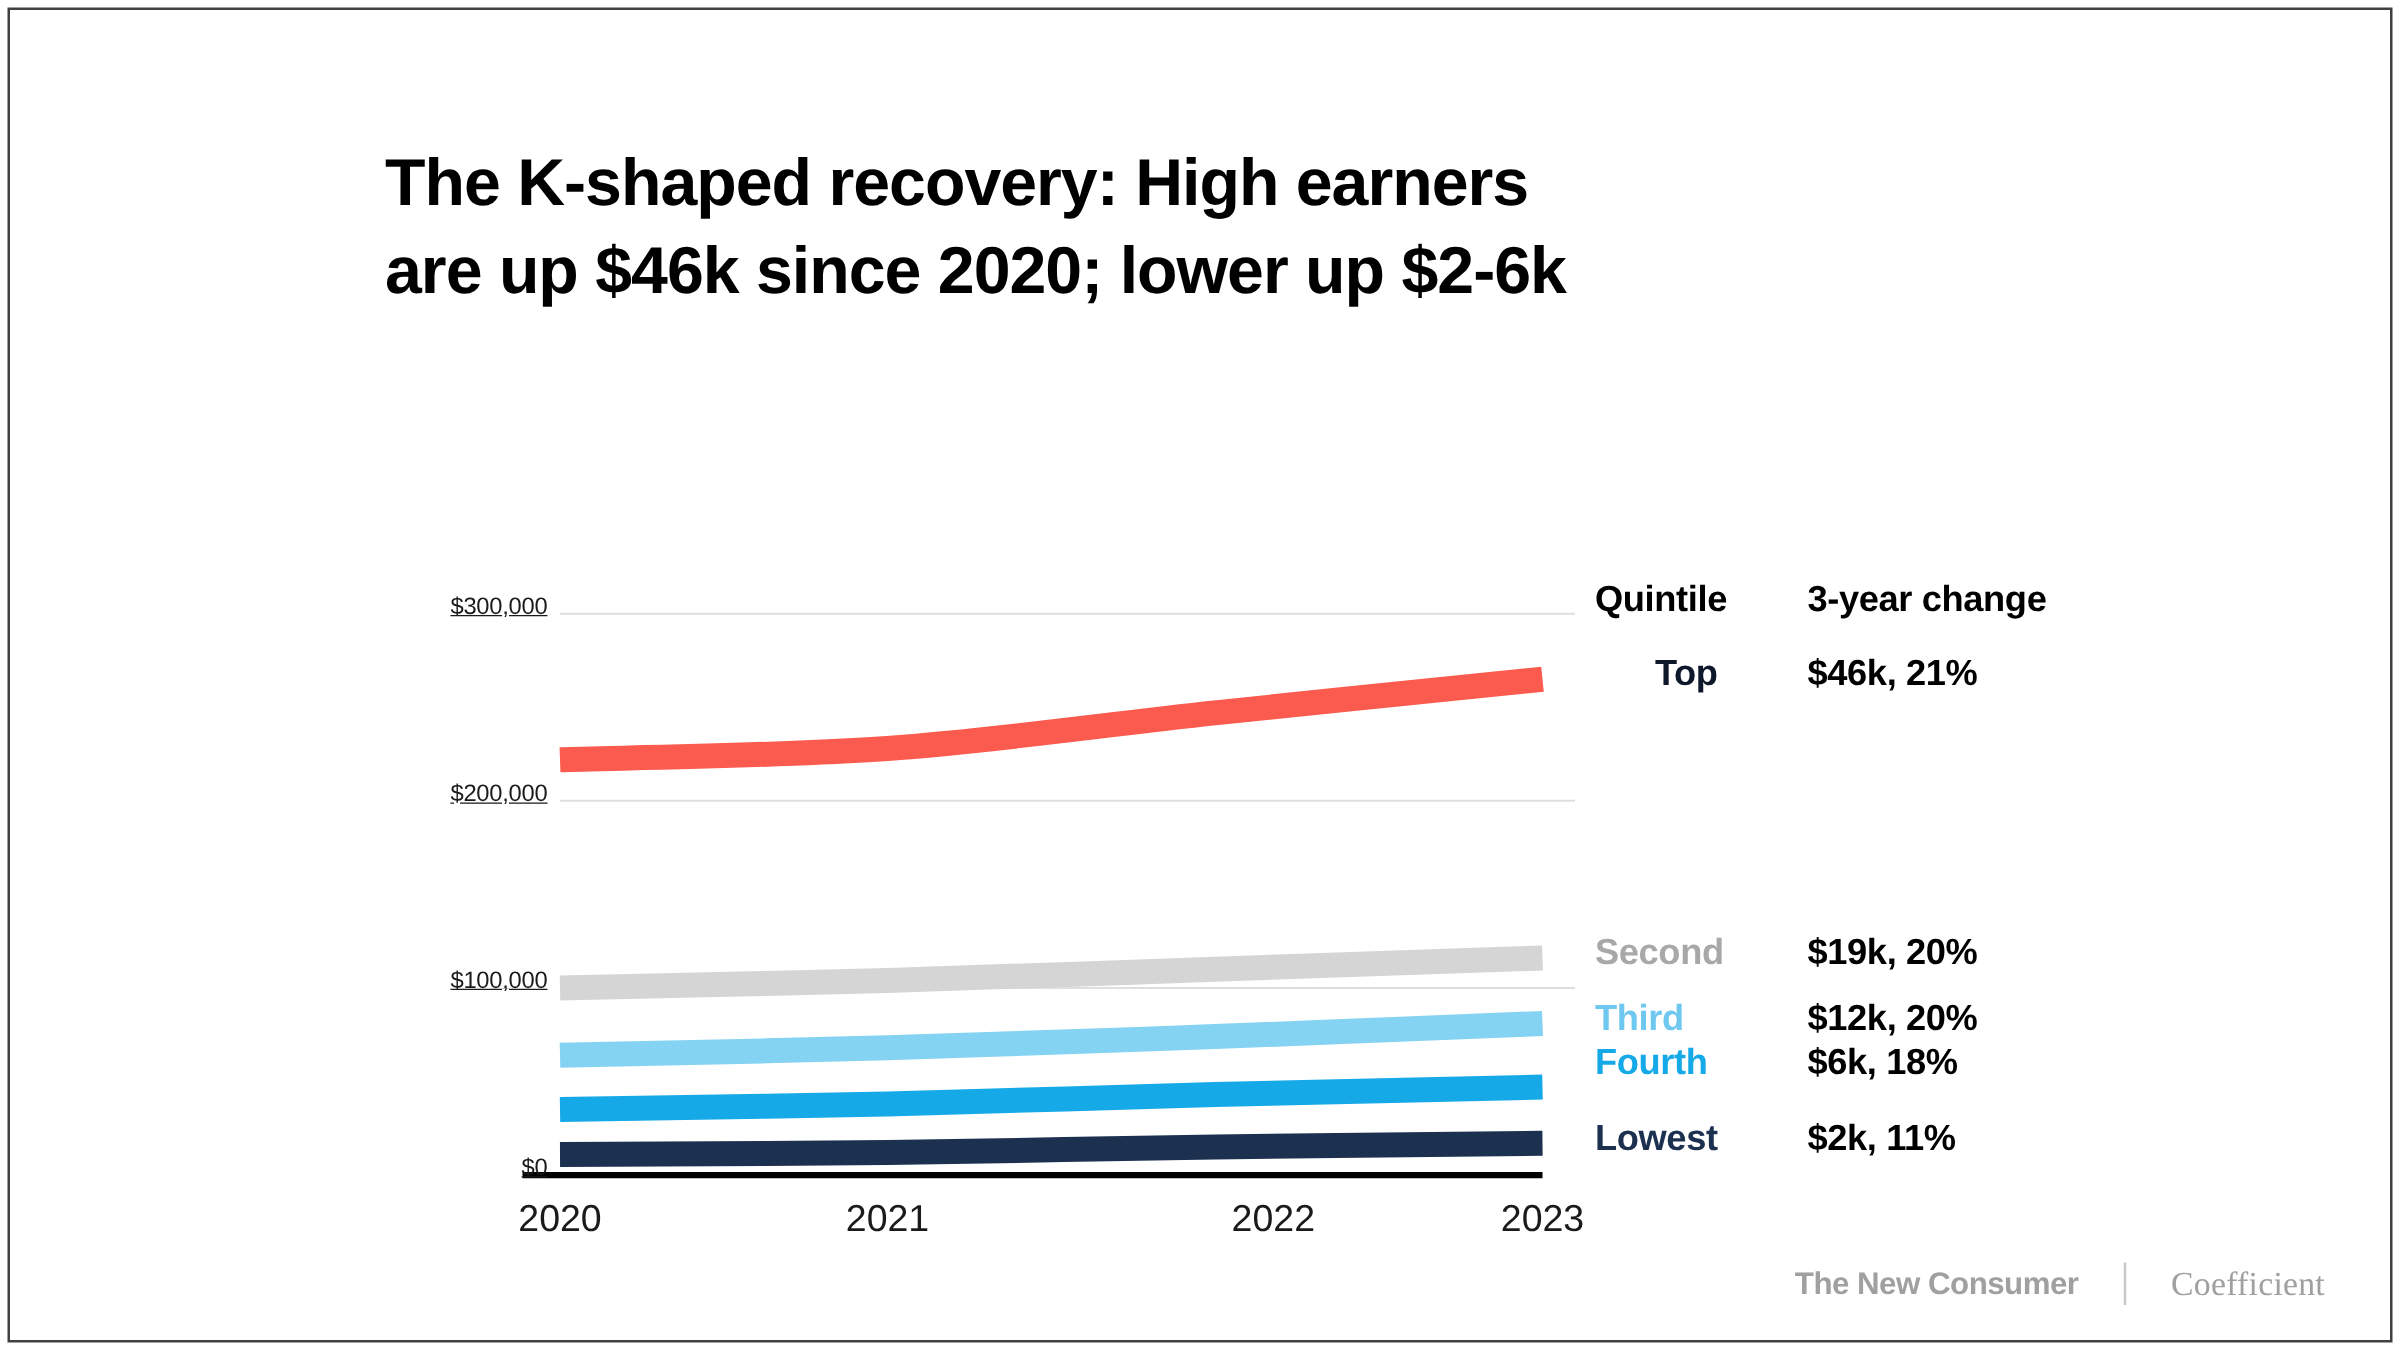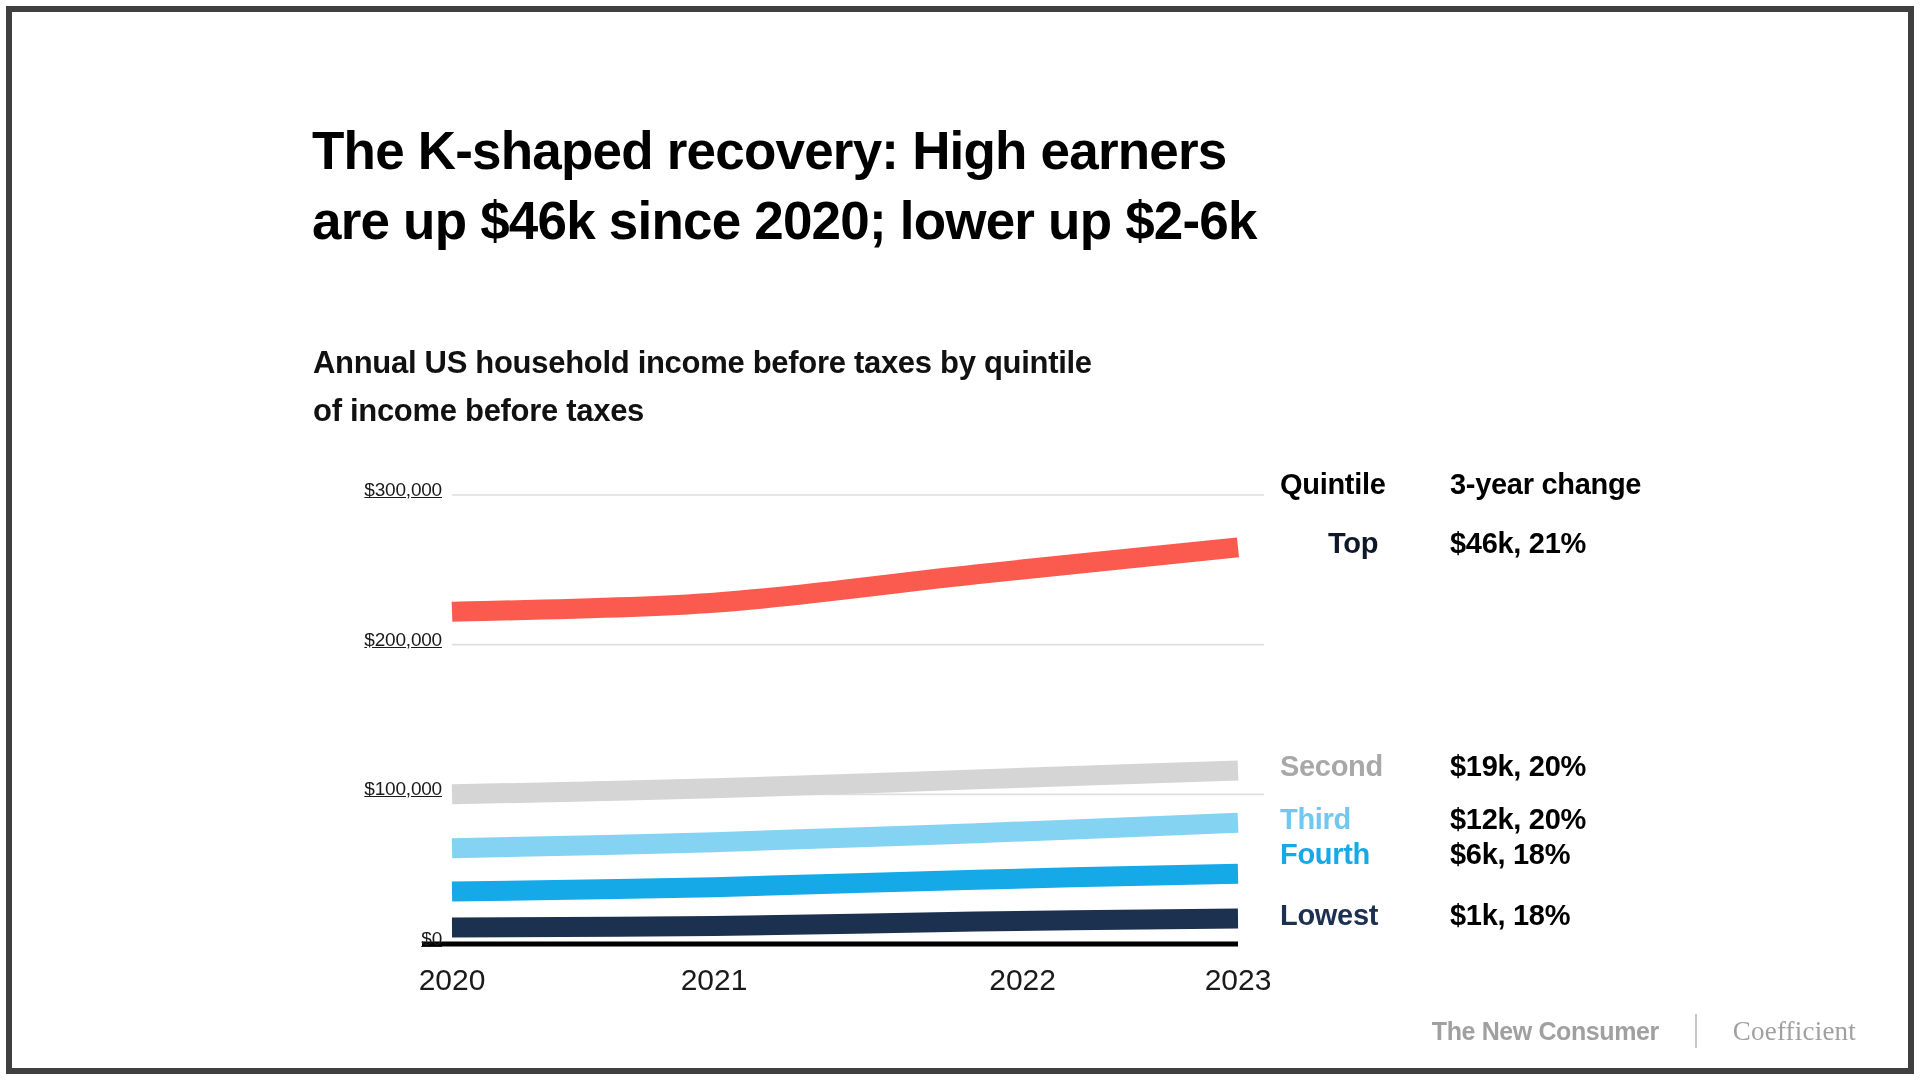--- a/index.html
+++ b/index.html
@@ -14,21 +14,21 @@
     font-family: "Liberation Sans", sans-serif;
     overflow: hidden;
   }
   .card {
     position: absolute;
     left: 6px;
     top: 6px;
     width: 1908px;
     height: 1068px;
     background: #ffffff;
-    border: 6px solid #404040;
+    border: 2px solid #404040;
     box-sizing: border-box;
   }
 
   
   .title {
     position: absolute;
     left: 300px;
     top: 104px;
     width: 1340px;
     font-size: 53px;
@@ -155,22 +155,20 @@
     letter-spacing: 0.2px;
   }
 </style>
 </head>
 <body>
 
 <div class="card">
 
   <div class="title">The K-shaped recovery: High earners
 are up $46k since 2020; lower up $2-6k</div>
-  <div class="subtitle">Annual US household income before taxes by quintile
-of income before taxes</div>
 
   <div class="plot">
     <svg id="chart-svg" width="1908" height="1068" viewBox="0 0 1908 1068" style="position:absolute;left:0;top:0;">
       <g id="gridlines">
           <line x1="440" x2="1252" y1="782.3333333333334" y2="782.3333333333334" stroke="#dedede" stroke-width="1.6"></line>
           <line x1="440" x2="1252" y1="632.6666666666667" y2="632.6666666666667" stroke="#dedede" stroke-width="1.6"></line>
           <line x1="440" x2="1252" y1="483" y2="483" stroke="#dedede" stroke-width="1.6"></line>
         </g>
       <g id="serieslines">
           <path d="M 440.00 599.74 C 483.67 598.24, 614.67 597.00, 702.00 590.76 C 789.33 584.52, 876.67 571.55, 964.00 562.32 C 1051.33 553.09, 1182.33 539.87, 1226.00 535.38" fill="none" stroke="#fb5a4e" stroke-width="20" stroke-linecap="butt" stroke-linejoin="round"></path>
@@ -214,21 +212,21 @@
         <div class="legend-row" style="top: 334.77px;">
           <span class="col-q" style="color: rgb(111, 200, 239);">Third</span>
           <span class="col-c">$12k, 20%</span>
         </div>
         <div class="legend-row" style="top: 370px; text-align: right;">
           <span class="col-q" style="color: rgb(22, 169, 232);">Fourth</span>
           <span class="col-c">$6k, 18%</span>
         </div>
         <div class="legend-row" style="top: 430.557px;">
           <span class="col-q" style="color: rgb(28, 48, 80);">Lowest</span>
-          <span class="col-c">$1k, 18%</span>
+          <span class="col-c">$2k, 11%</span>
         </div>
       </div>
   </div>
 
   <div class="brand">
     <span class="brand-a">The New Consumer</span>
     <span class="brand-div"></span>
     <span class="brand-b">Coefficient</span>
   </div>
 

